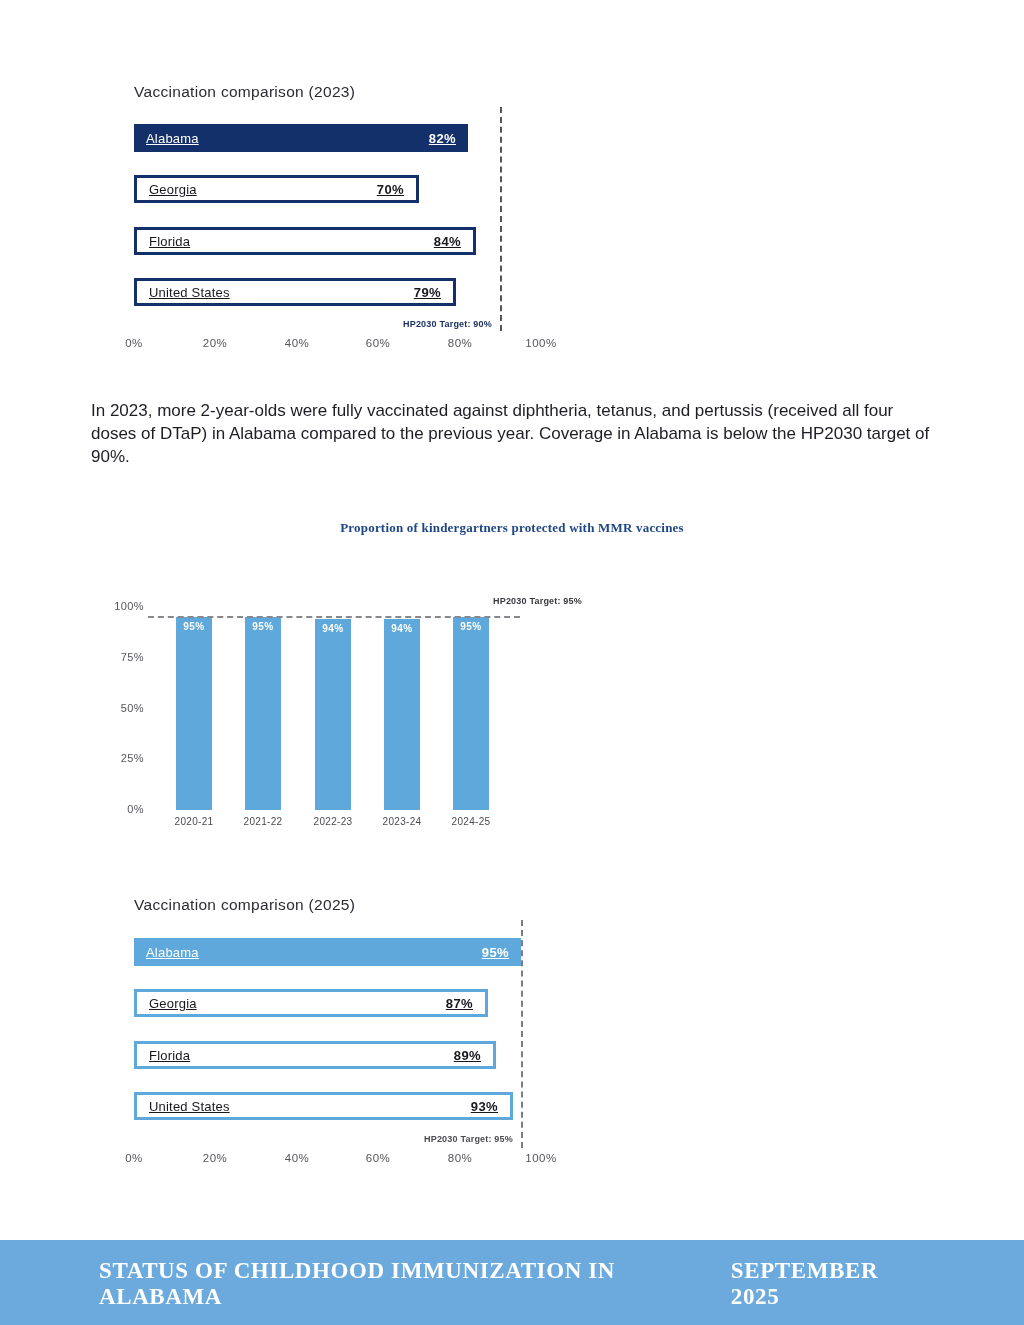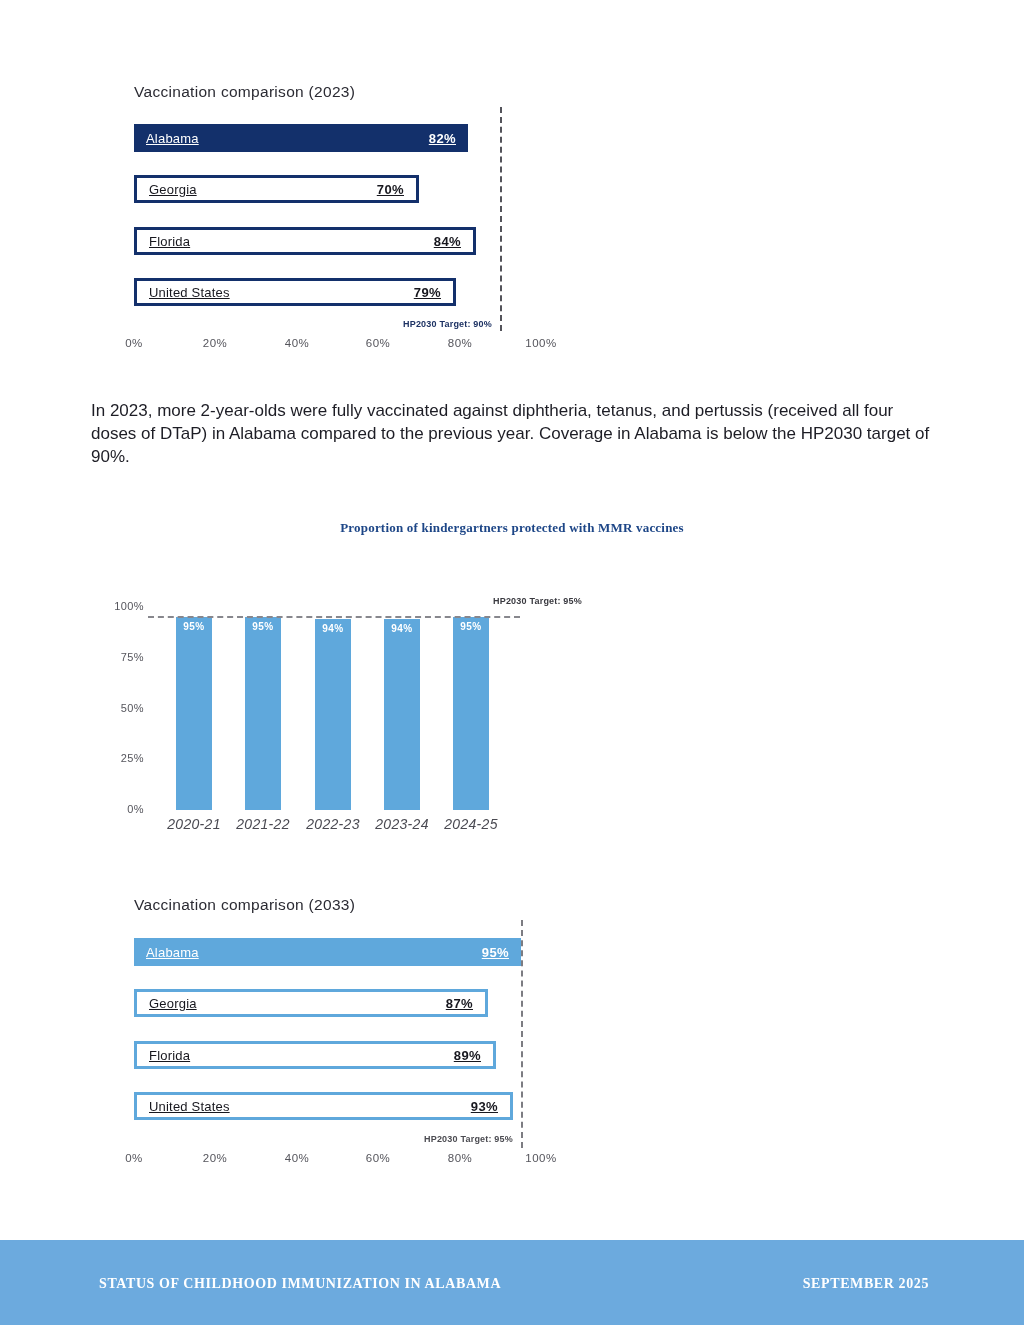--- a/index.html
+++ b/index.html
@@ -28,37 +28,37 @@
   .tick{position:absolute;transform:translateX(-50%);font-size:11.5px;color:#55555c;
         letter-spacing:.5px;white-space:nowrap;}
   .ycol{position:absolute;}
   .ylab{position:absolute;right:0;font-size:11px;color:#55555c;letter-spacing:.4px;
         white-space:nowrap;}
 
   
   .vbar{position:absolute;z-index:2;}
   .vbar .val{position:absolute;top:4px;left:0;right:0;text-align:center;color:#fff;
              font-weight:bold;font-size:10px;letter-spacing:.5px;}
-  .catlab{position:absolute;transform:translateX(-50%);font-size:14px;color:#4a4a52;
-          letter-spacing:.3px;white-space:nowrap;font-style:italic;}
+  .catlab{position:absolute;transform:translateX(-50%);font-size:10px;color:#4a4a52;
+          letter-spacing:.3px;white-space:nowrap;}
 
   
   .body-par{position:absolute;left:91px;top:391px;width:850px;font-size:17px;
             line-height:23px;color:#1d1d25;margin-top:8px;}
   .source-note{position:absolute;left:424px;top:479px;width:509px;text-align:right;
                font-family:"Liberation Serif",serif;font-style:italic;font-size:15px;
                color:#35353d;}
   .section-heading{position:absolute;left:0;top:509px;width:1024px;text-align:center;
                    font-family:"Liberation Serif",serif;font-weight:bold;font-size:13px;
                    letter-spacing:.2px;}
 
   
   .footer{position:absolute;left:0;top:1240px;width:1024px;height:85px;box-sizing:border-box;
           display:flex;align-items:center;justify-content:space-between;padding:2px 95px 0 99px;
-          font-family:"Liberation Serif",serif;font-weight:bold;font-size:14px;
+          font-family:"Liberation Serif",serif;font-weight:bold;font-size:23px;
           letter-spacing:.6px;color:#ffffff;}
 </style>
 </head>
 <body>
 
 <div class="page">
 
   <section class="chart" id="c0" style="left:134px;top:83px;width:600px;height:290px;">
     <div class="chart-title" style="left:0;width:407px;">Vaccination comparison (2023)</div>
     <div class="plot" style="left: 0px; top: 24px; width: 407px; height: 224px;">
@@ -124,21 +124,21 @@
         <div class="vbar" style="left: 305px; width: 36px; top: 10px; height: 193px; background: rgb(95, 168, 220);">
           <div class="val">95%</div>
         </div>
         <div class="catlab" style="left: 323px; top: 209px;">2024-25</div>
         <div class="hline" style="top: 9px;"></div>
         <div class="target-label" style="top: -11px; right: -62px; color: rgb(58, 58, 64);">HP2030 Target: 95%</div>
       </div>
   </section>
 
   <section class="chart" id="c2" style="left:134px;top:896px;width:600px;height:290px;">
-    <div class="chart-title" style="left:0;width:407px;">Vaccination comparison (2033)</div>
+    <div class="chart-title" style="left:0;width:407px;">Vaccination comparison (2025)</div>
     <div class="plot" style="left: 0px; top: 24px; width: 407px; height: 228px;">
         <div class="hbar" style="top: 18px; height: 28px; width: 387px; background: rgb(95, 168, 220); color: rgb(255, 255, 255);">
           <span>Alabama</span>
           <span class="val">95%</span>
         </div>
         <div class="hbar" style="top: 69px; height: 28px; width: 354px; background: rgb(255, 255, 255); border: 3px solid rgb(95, 168, 220); color: rgb(23, 23, 30);">
           <span>Georgia</span>
           <span class="val">87%</span>
         </div>
         <div class="hbar" style="top: 121px; height: 28px; width: 362px; background: rgb(255, 255, 255); border: 3px solid rgb(95, 168, 220); color: rgb(23, 23, 30);">

